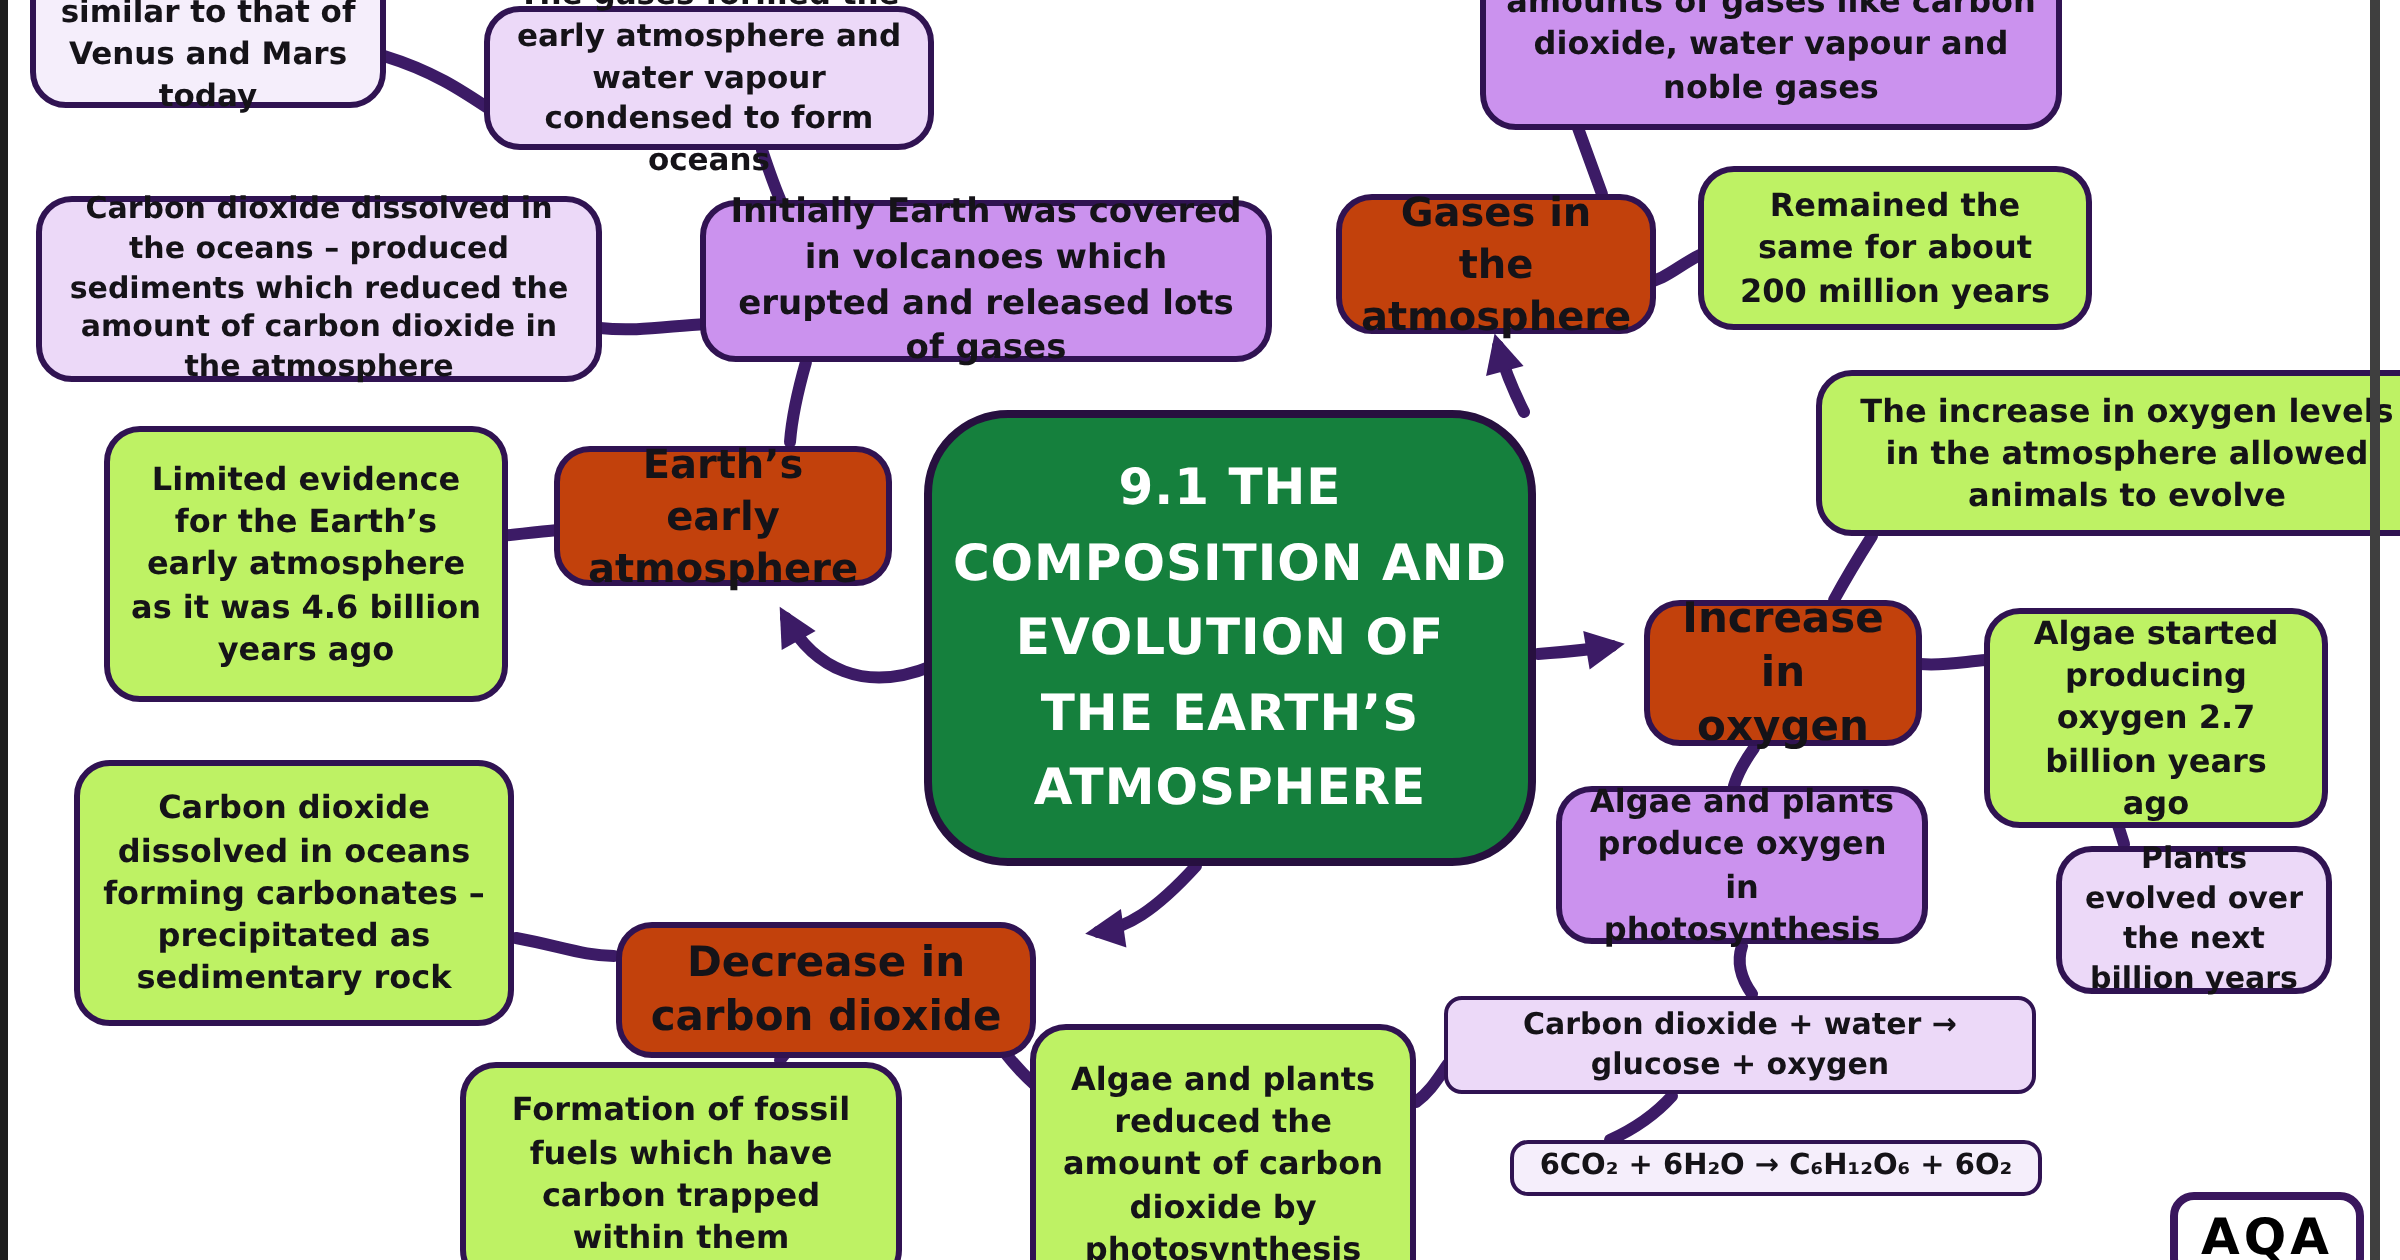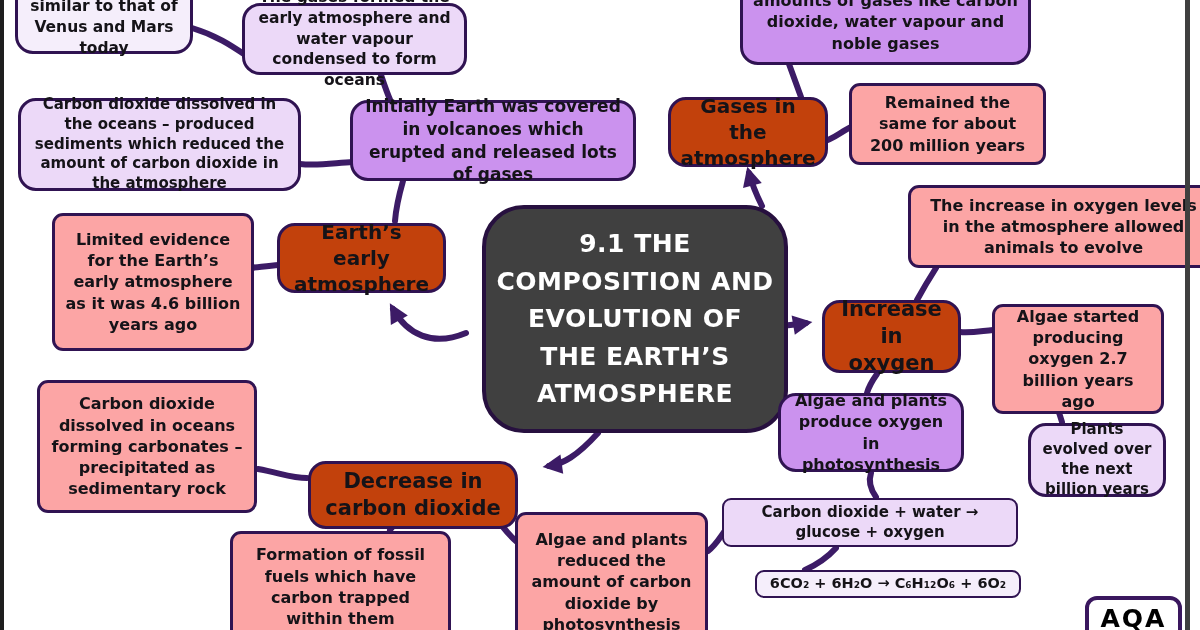--- a/index.html
+++ b/index.html
@@ -9,26 +9,26 @@
   }
   svg.wires{position:absolute;left:0;top:0;z-index:0;}
   .node{
     position:absolute;box-sizing:border-box;z-index:1;
     border:3px solid #301352;border-radius:18px;
     display:flex;align-items:center;justify-content:center;
     text-align:center;padding:4px 10px;
     color:#151318;font-weight:700;line-height:1.33;font-size:15.5px;
   }
   .center{
-    background:#404040;color:#ffffff;border-color:#27103f;border-width:4px;
-    border-radius:42px;font-size:25px;line-height:1.5;letter-spacing:.5px;margin-left:20px;
+    background:#15803d;color:#ffffff;border-color:#27103f;border-width:4px;
+    border-radius:42px;font-size:25px;line-height:1.5;letter-spacing:.5px;
   }
   .cat{background:#c2410c;font-size:20px;line-height:1.3;}
   .med{background:#cb92ee;font-size:17px;}
-  .light{background:#fca5a5;border-radius:11px;}
+  .light{background:#bef264;}
   .lighter{background:#ecd9f8;}
   .pale{background:#f5eefb;}
   .align-bottom{align-items:flex-end;padding-bottom:8px;}
   .strip{border-width:2.5px;border-radius:9px;font-size:14.5px;padding:2px 8px;}
   .logo{
     background:#ffffff;border:4px solid #3a175e;border-radius:12px;
     font-size:25px;font-weight:800;letter-spacing:2px;color:#000;
   }
   .edge{position:absolute;top:0;height:630px;z-index:2;}
 </style>

